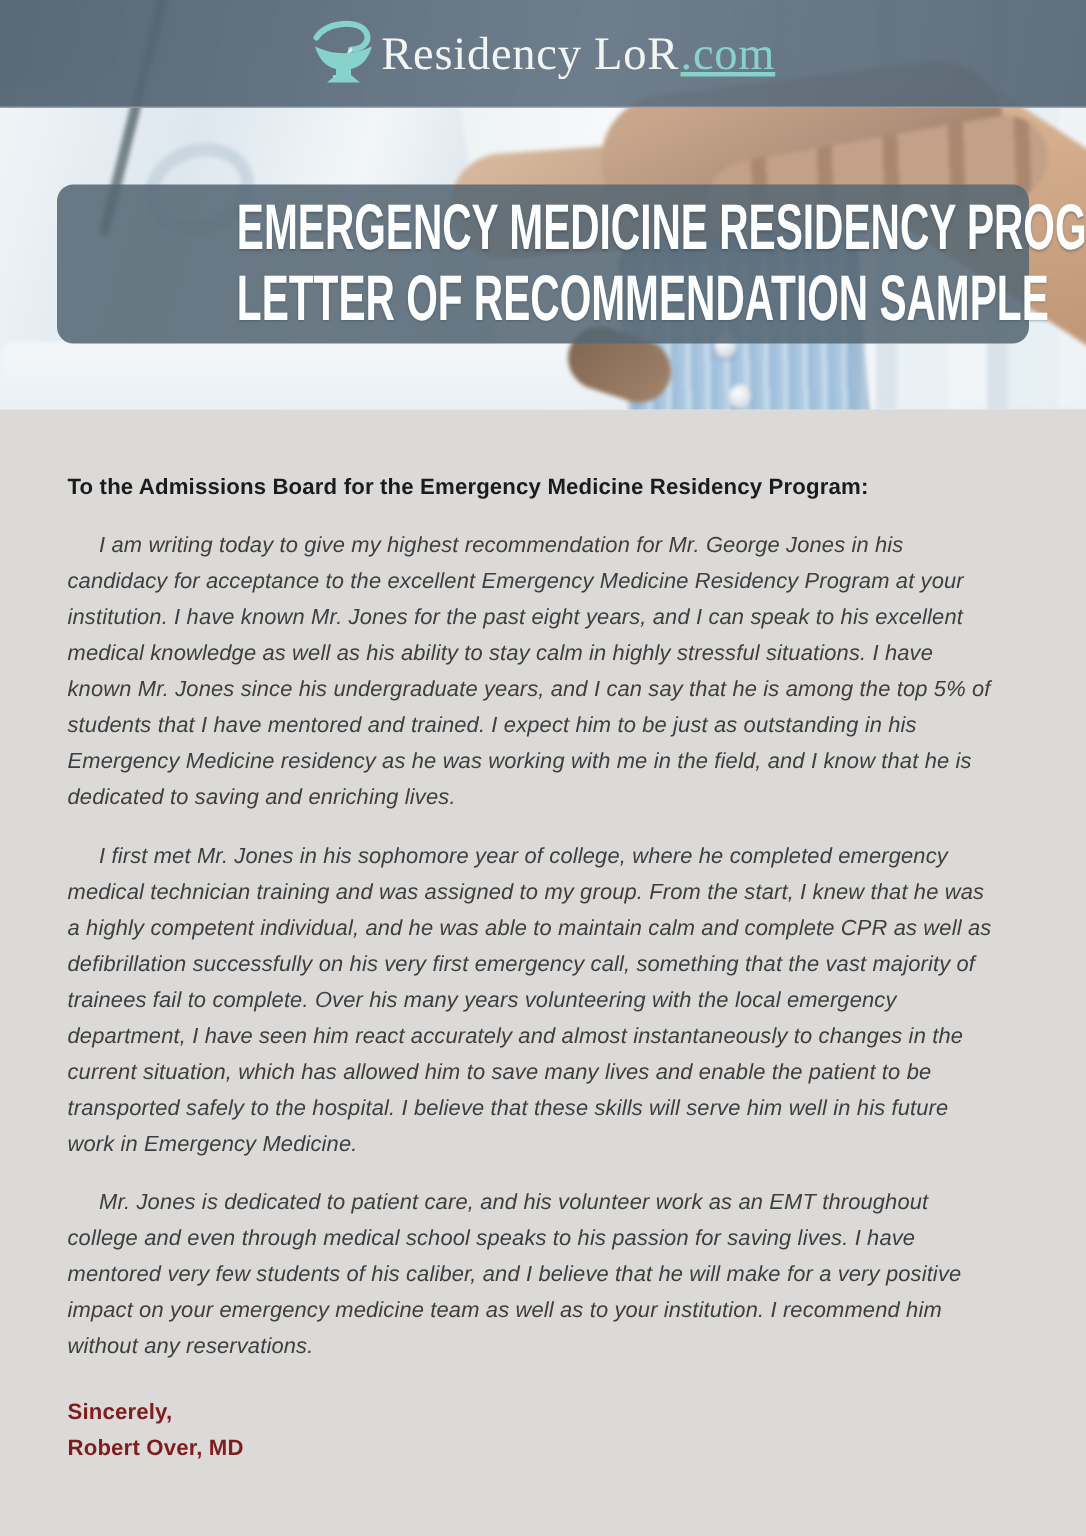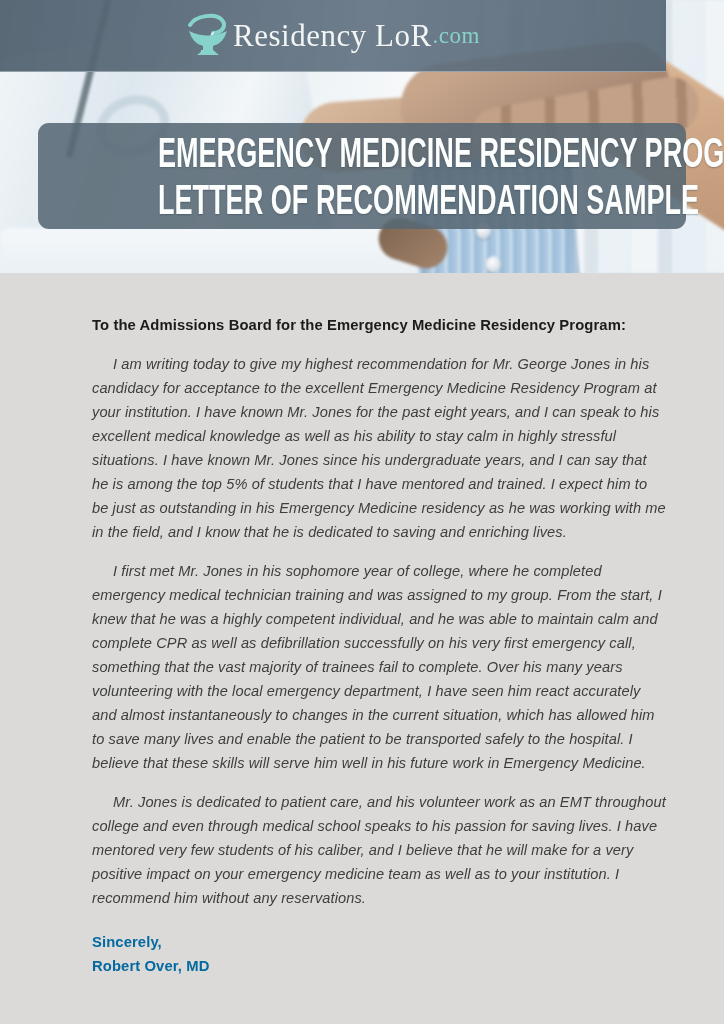--- a/index.html
+++ b/index.html
@@ -79,64 +79,64 @@
     position:absolute; left:0; top:228px; width:460px; height:60px;
     background:linear-gradient(#f3f7fa,#e8eef3);
     border-radius:10px;
   }
   .ph-button { position:absolute; width:15px; height:17px; background:radial-gradient(circle at 40% 35%,#ffffff,#cfd9e2 75%); border-radius:50%; box-shadow:0 1px 2px rgba(50,70,90,.4); }
   .ph-button.b1 { left:476px; top:222px; }
   .ph-button.b2 { left:486px; top:256px; }
 
   
   .header-band {
-    position:absolute; left:0; top:0; width:666px; height:72px;
+    position:absolute; left:0; top:0; width:724px; height:72px;
     background:linear-gradient(100deg, rgba(83,99,112,.95) 0%, rgba(95,112,128,.90) 55%, rgba(88,104,118,.94) 100%);
     display:flex; align-items:center; justify-content:center;
     border-bottom:1px solid rgba(255,255,255,.35);
   }
   .logo { display:flex; align-items:center; gap:1px; cursor:pointer; }
   .logo-icon { width:44px; height:46px; margin-right:2px; margin-top:-2px; }
   .logo-name {
     font-family:"Liberation Serif", serif;
     font-size:31px; color:#f3f5f5; letter-spacing:.5px;
   }
   .logo-tld {
     font-family:"Liberation Serif", serif;
-    font-size:23px; color:#87d2ca; letter-spacing:.5px;
+    font-size:31px; color:#87d2ca; letter-spacing:.5px;text-decoration:underline;
   }
 
   
   .banner {
     position:absolute; left:38px; top:123px; width:648px; height:106px;
     background:rgba(86,104,116,.88);
     border-radius:11px;
     display:flex; flex-direction:column; align-items:center; justify-content:center;
   }
   .banner-line {
     display:block; width:648px;
     text-align:center; white-space:nowrap;
     color:#fcfdfd; font-weight:bold; font-size:43px; line-height:47px;
     transform:scaleX(.63);
     text-shadow:0 1px 2px rgba(40,55,65,.35);
   }
 
   
   .letter {
-    padding:40px 58px 0 92px;
+    padding:40px 58px 0 45px;
     color:#3e3e3e;
     font-size:14.6px; line-height:24px; letter-spacing:.1px;
   }
   .salutation {
     font-weight:bold; color:#1b1b1b; font-size:14.8px;
     margin-bottom:15px;
   }
   .body-para { margin-bottom:15px; text-indent:21px;font-style:italic; }
   .closing-block { margin-top:20px; }
-  .closing, .signature { font-weight:bold; color:#0369a1; font-size:14.8px; }
+  .closing, .signature { font-weight:bold; color:#7f1d1d; font-size:14.8px; }
 </style>
 </head>
 <body>
 
 <div class="page">
 
   <div class="hero">
     <div class="photo-layer">
       <div class="ph-window"></div>
       <div class="ph-coat"></div>

